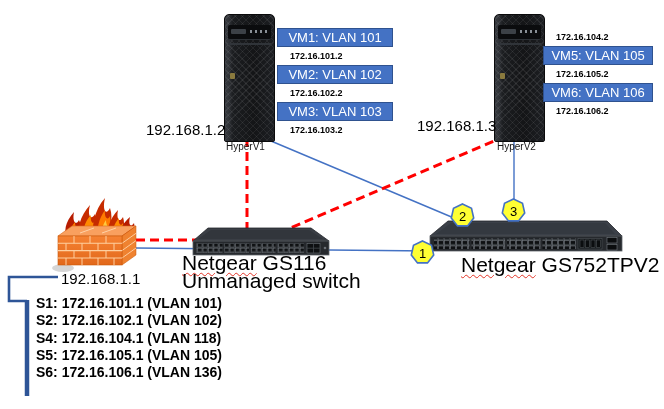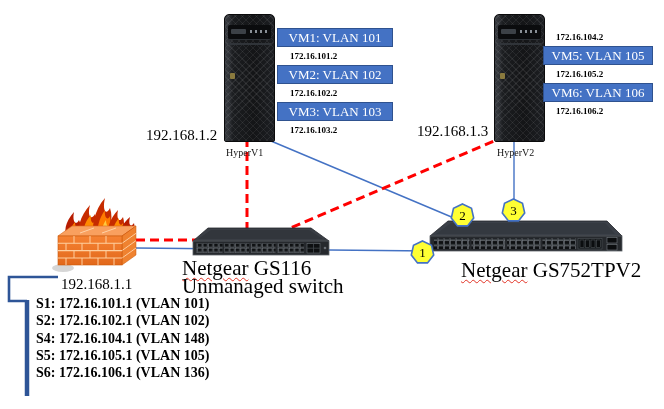--- a/index.html
+++ b/index.html
@@ -1,18 +1,18 @@
 <!DOCTYPE html>
 <html><head>
 <meta charset="utf-8">
 <style>
   html,body { margin:0; padding:0; background:#fff; }
   .canvas {
     position:relative; width:664px; height:409px; background:#ffffff;
-    font-family:Liberation Serif, serif; overflow:hidden;
+    font-family:Liberation Sans, sans-serif; overflow:hidden;
   }
   svg.lines { position:absolute; left:0; top:0; z-index:1; }
   .art { position:absolute; z-index:2; }
 
   
   .tower {
     position:absolute; z-index:2; width:49px; height:126px;
     background:
       repeating-linear-gradient(45deg, rgba(255,255,255,0.07) 0 1px, transparent 1px 5px),
       repeating-linear-gradient(-45deg, rgba(255,255,255,0.07) 0 1px, transparent 1px 5px),
@@ -34,21 +34,21 @@
   .vmbox {
     height:19px; box-sizing:border-box; background:#4472C4; border:1px solid #2F528F;
     color:#ffffff; font-size:13px; line-height:17px; text-align:center; white-space:nowrap;
   }
   .vmip {
     height:18px; box-sizing:border-box; display:flex; align-items:center;
     padding-left:13px; font-size:9px; font-weight:bold; color:#000; white-space:nowrap;
   }
 
   
-  .lbl { position:absolute; z-index:3; color:#000; white-space:nowrap;margin-top:6px; }
+  .lbl { position:absolute; z-index:3; color:#000; white-space:nowrap; }
   .lbl-ip   { font-size:15px; }
   .lbl-host { font-size:10px; color:#151515; }
   .lbl-sw   { font-size:21px; line-height:17.5px; }
   .misspelled {
     text-decoration:underline; text-decoration-style:wavy;
     text-decoration-color:#e23326; text-decoration-thickness:1px; text-underline-offset:2px;
   }
 
   
   .slist { position:absolute; left:36px; top:295px; z-index:3;
@@ -211,21 +211,21 @@
     <div>Unmanaged switch</div>
   </div>
 
   <div class="lbl lbl-sw" style="left:461px; top:256px;">
     <span class="misspelled">Netgear</span><span> GS752TPV2</span>
   </div>
 
   <div class="slist">
     <div>S1: 172.16.101.1 (VLAN 101)</div>
     <div>S2: 172.16.102.1 (VLAN 102)</div>
-    <div>S4: 172.16.104.1 (VLAN 148)</div>
+    <div>S4: 172.16.104.1 (VLAN 118)</div>
     <div>S5: 172.16.105.1 (VLAN 105)</div>
     <div>S6: 172.16.106.1 (VLAN 136)</div>
   </div>
 
   <div class="badge" style="left:410px; top:240px;">
     <svg width="25" height="25" viewBox="0 0 25 25">
       <polygon points="12.5,1 21.5,5.3 23.7,15.1 17.5,22.9 7.5,22.9 1.3,15.1 3.5,5.3" fill="#FFFF33" stroke="#4472C4" stroke-width="1.6"></polygon>
     </svg>
     <span>1</span>
   </div>

